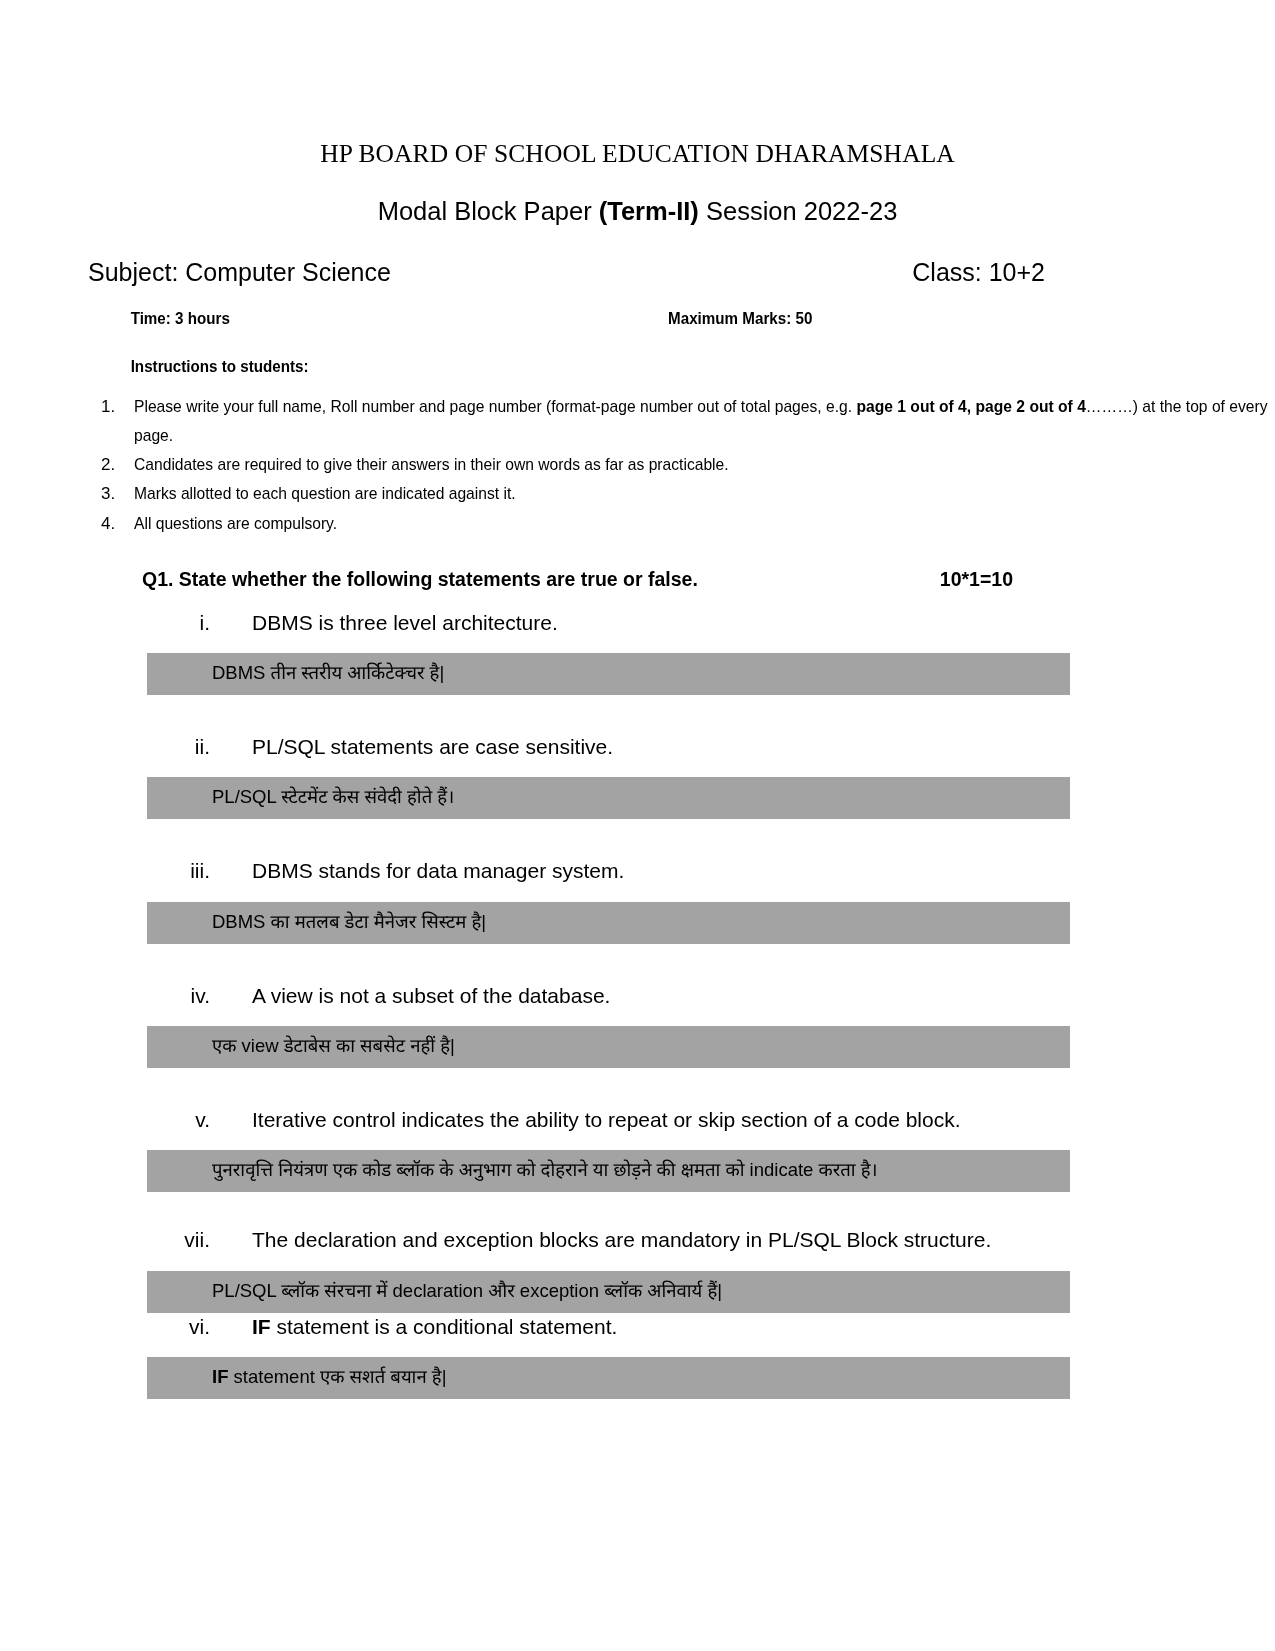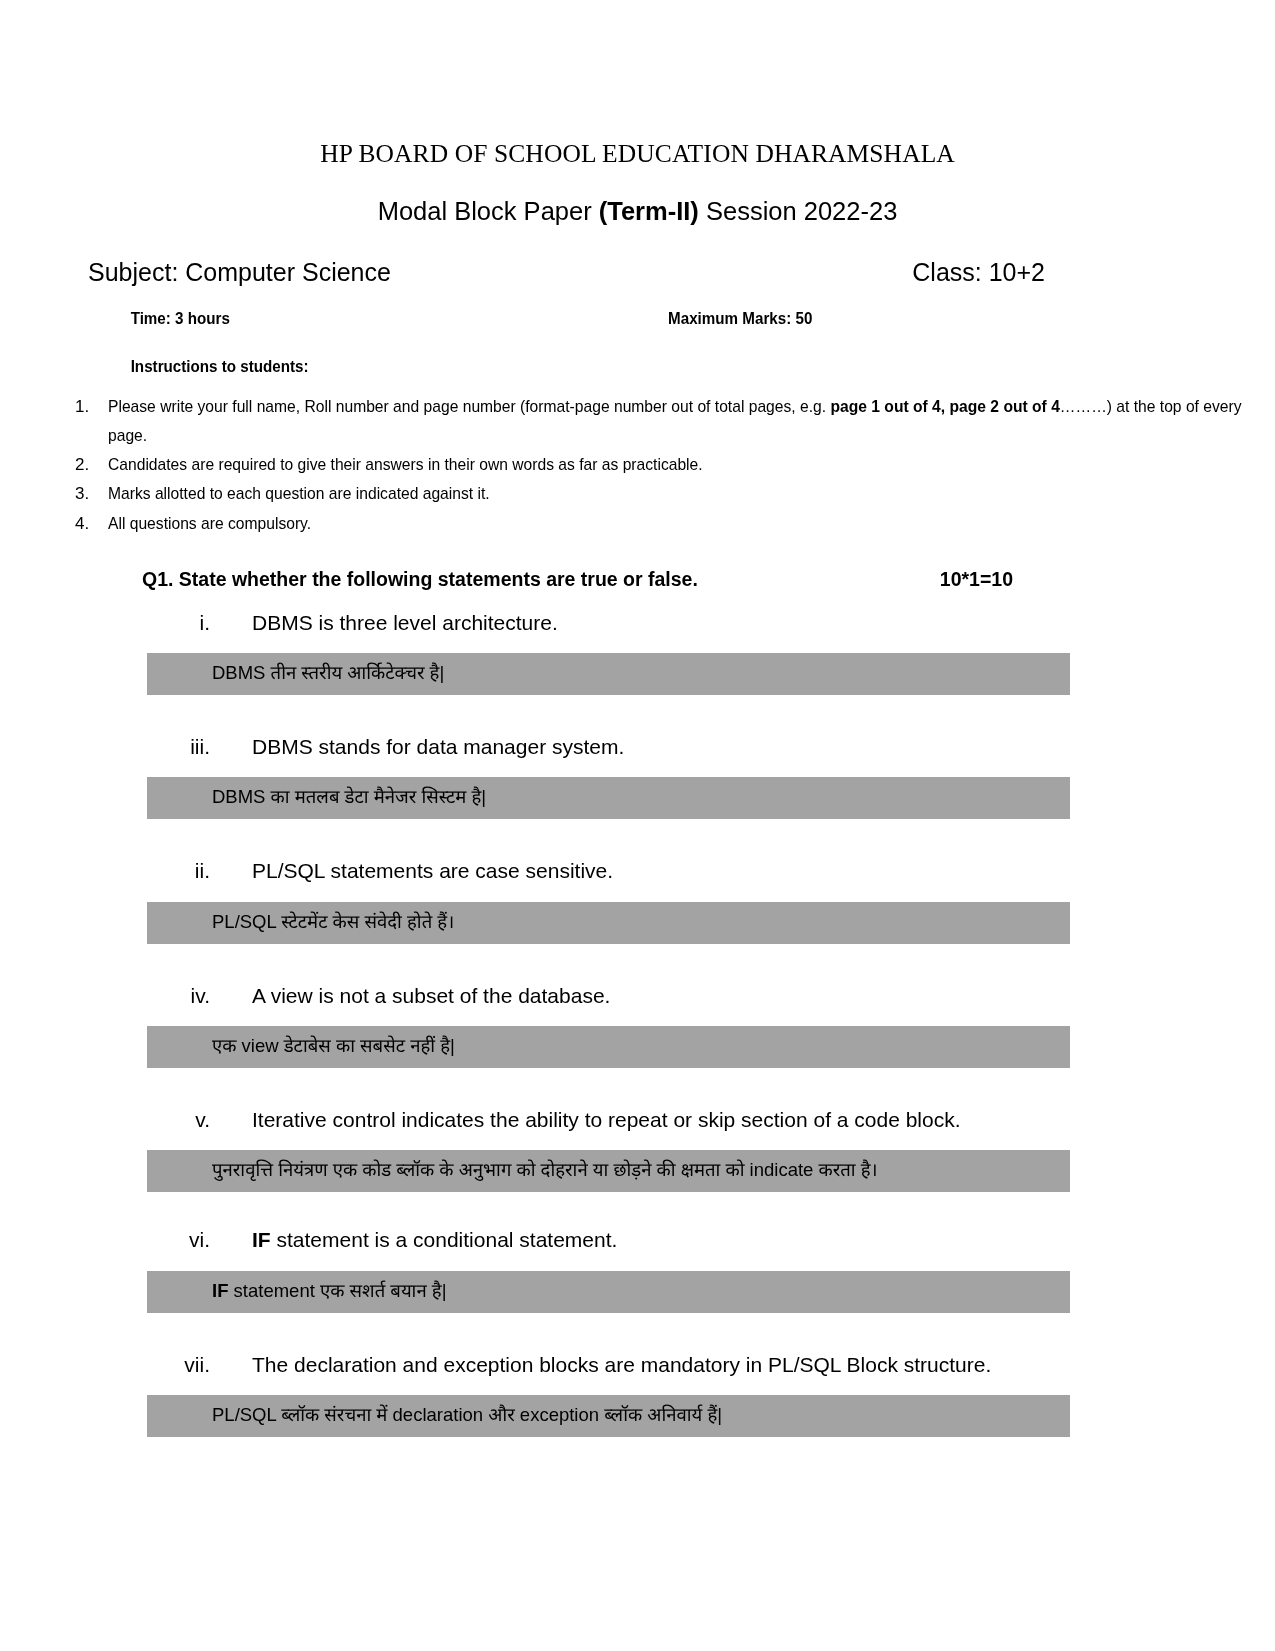--- a/index.html
+++ b/index.html
@@ -74,21 +74,21 @@
     padding-left: 142px;
     font-size: 16.5px;
     font-weight: 700;
     transform: scaleX(0.92);
     transform-origin: left center;
   }
 
   
   ol.instructions {
     margin: 16px 0 0 0;
-    padding: 0 0 0 94px;
+    padding: 0 0 0 120px;
     font-size: 17px;
     font-weight: 400;
     line-height: 1.72;
     list-style-type: decimal;
   }
   ol.instructions > li {
     padding-left: 14px;
     margin-bottom: 0px;
   }
   ol.instructions .inner {
@@ -199,65 +199,65 @@
       <div class="qrow">
         <span class="qnum">i.</span>
         <span class="qen"><span> DBMS is three level architecture.</span><b></b><span></span></span>
       </div>
       <div class="qhi-band"><span>DBMS तीन स्तरीय आर्किटेक्चर है|</span><b></b><span></span></div>
       <div class="gap-lg"></div>
     </div>
 
     <div class="qitem">
       <div class="qrow">
+        <span class="qnum">ii.</span>
+        <span class="qen"><span>PL/SQL statements are case sensitive.</span><b></b><span></span></span>
+      </div>
+      <div class="qhi-band"><span>PL/SQL स्टेटमेंट केस संवेदी होते हैं।</span><b></b><span></span></div>
+      <div class="gap-lg"></div>
+    </div>
+
+    <div class="qitem">
+      <div class="qrow">
         <span class="qnum">iii.</span>
         <span class="qen"><span>DBMS stands for data manager system.</span><b></b><span></span></span>
       </div>
       <div class="qhi-band"><span>DBMS का मतलब डेटा मैनेजर सिस्टम है|</span><b></b><span></span></div>
       <div class="gap-lg"></div>
     </div>
 
     <div class="qitem">
       <div class="qrow">
-        <span class="qnum">ii.</span>
-        <span class="qen"><span>PL/SQL statements are case sensitive.</span><b></b><span></span></span>
-      </div>
-      <div class="qhi-band"><span>PL/SQL स्टेटमेंट केस संवेदी होते हैं।</span><b></b><span></span></div>
-      <div class="gap-lg"></div>
-    </div>
-
-    <div class="qitem">
-      <div class="qrow">
         <span class="qnum">iv.</span>
         <span class="qen"><span>A view is not a subset of the database.</span><b></b><span></span></span>
       </div>
       <div class="qhi-band"><span>एक view डेटाबेस का सबसेट नहीं है|</span><b></b><span></span></div>
       <div class="gap-lg"></div>
     </div>
 
     <div class="qitem">
       <div class="qrow">
         <span class="qnum">v.</span>
         <span class="qen"><span>Iterative control indicates the ability to repeat or skip section of a code block.</span><b></b><span></span></span>
       </div>
       <div class="qhi-band wide"><span>पुनरावृत्ति नियंत्रण एक कोड ब्लॉक के अनुभाग को दोहराने या छोड़ने की क्षमता को indicate करता है।</span><b></b><span></span></div>
       <div class="gap-md"></div>
     </div>
 
     <div class="qitem">
       <div class="qrow">
+        <span class="qnum">vii.</span>
+        <span class="qen"><span>The declaration and exception blocks are mandatory in PL/SQL Block structure.</span><b></b><span></span></span>
+      </div>
+      <div class="qhi-band wide"><span>PL/SQL ब्लॉक संरचना में declaration और exception ब्लॉक अनिवार्य हैं|</span><b></b><span></span></div>
+    </div>
+
+    <div class="qitem">
+      <div class="qrow">
         <span class="qnum">vi.</span>
         <span class="qen"><span></span><b>IF</b><span> statement is a conditional statement.</span></span>
       </div>
       <div class="qhi-band"><span></span><b>IF</b><span> statement एक सशर्त बयान है|</span></div>
       <div class="gap-lg"></div>
     </div>
 
-    <div class="qitem">
-      <div class="qrow">
-        <span class="qnum">vii.</span>
-        <span class="qen"><span>The declaration and exception blocks are mandatory in PL/SQL Block structure.</span><b></b><span></span></span>
-      </div>
-      <div class="qhi-band wide"><span>PL/SQL ब्लॉक संरचना में declaration और exception ब्लॉक अनिवार्य हैं|</span><b></b><span></span></div>
-    </div>
-
   </div>
 </div>
 
 </body></html>

